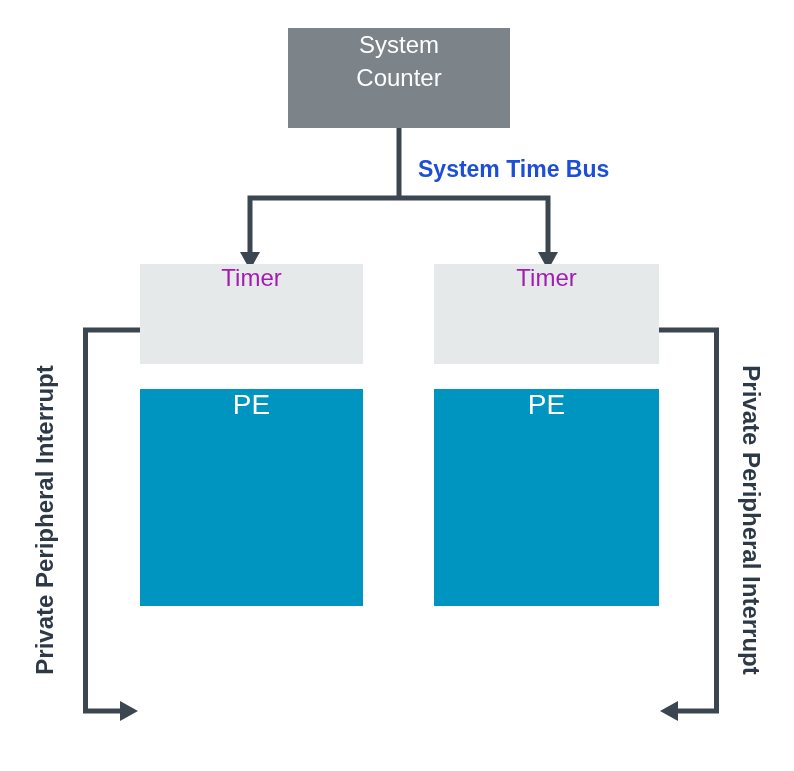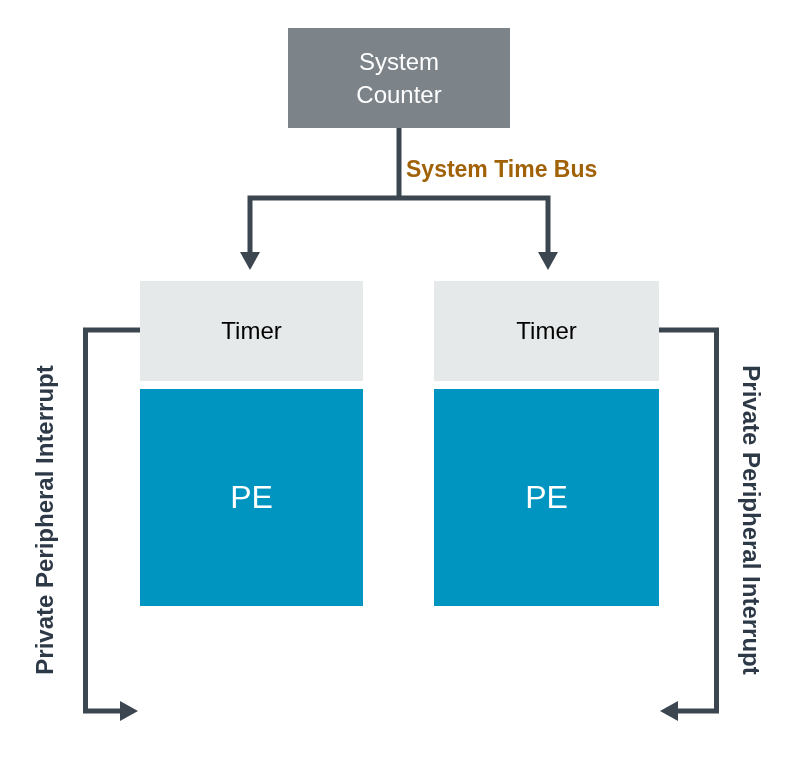--- a/index.html
+++ b/index.html
@@ -11,63 +11,62 @@
     position: relative;
     width: 794px;
     height: 771px;
     background: #ffffff;
     font-family: "Liberation Sans", "DejaVu Sans", sans-serif;
     overflow: hidden;
   }
   .box {
     position: absolute;
     display: flex;
-    align-items: center;
     justify-content: center;
     text-align: center;
     box-sizing: border-box;
   }
   .box-system-counter {
     left: 288px; top: 28px; width: 222px; height: 100px;
     background: #7c8389;
     color: #ffffff;
     font-size: 24px;
     line-height: 1.38;
   }
   .box-system-counter .wrap {
     width: 130px;
   }
   .box-timer {
-    top: 281px; height: 100px;
+    top: 264px; height: 100px;
     background: #e6e9e9;
-    color: #000000;
+    color: #a21caf;
     font-size: 24px;
   }
   .box-timer.left  { left: 140px; width: 223px; }
   .box-timer.right { left: 434px; width: 225px; }
   .box-pe {
     top: 389px; height: 217px;
     background: #0095c1;
     color: #ffffff;
-    font-size: 32px;
+    font-size: 28px;
   }
   .box-pe.left  { left: 140px; width: 223px; }
   .box-pe.right { left: 434px; width: 225px; }
   .box-ic {
     left: 139px; top: 673px; width: 520px; height: 70px;
     background: #112e47;
     color: #ffffff;
     font-size: 23px;
   }
   .bus-label {
     position: absolute;
-    left: 406px; top: 156px;
+    left: 418px; top: 156px;
     font-size: 23px;
     font-weight: bold;
-    color: #a16207;
+    color: #1d4ed8;
     white-space: nowrap;
   }
   .v-label {
     position: absolute;
     width: 420px;
     text-align: center;
     font-size: 24px;
     font-weight: bold;
     color: #2e3947;
     white-space: nowrap;

